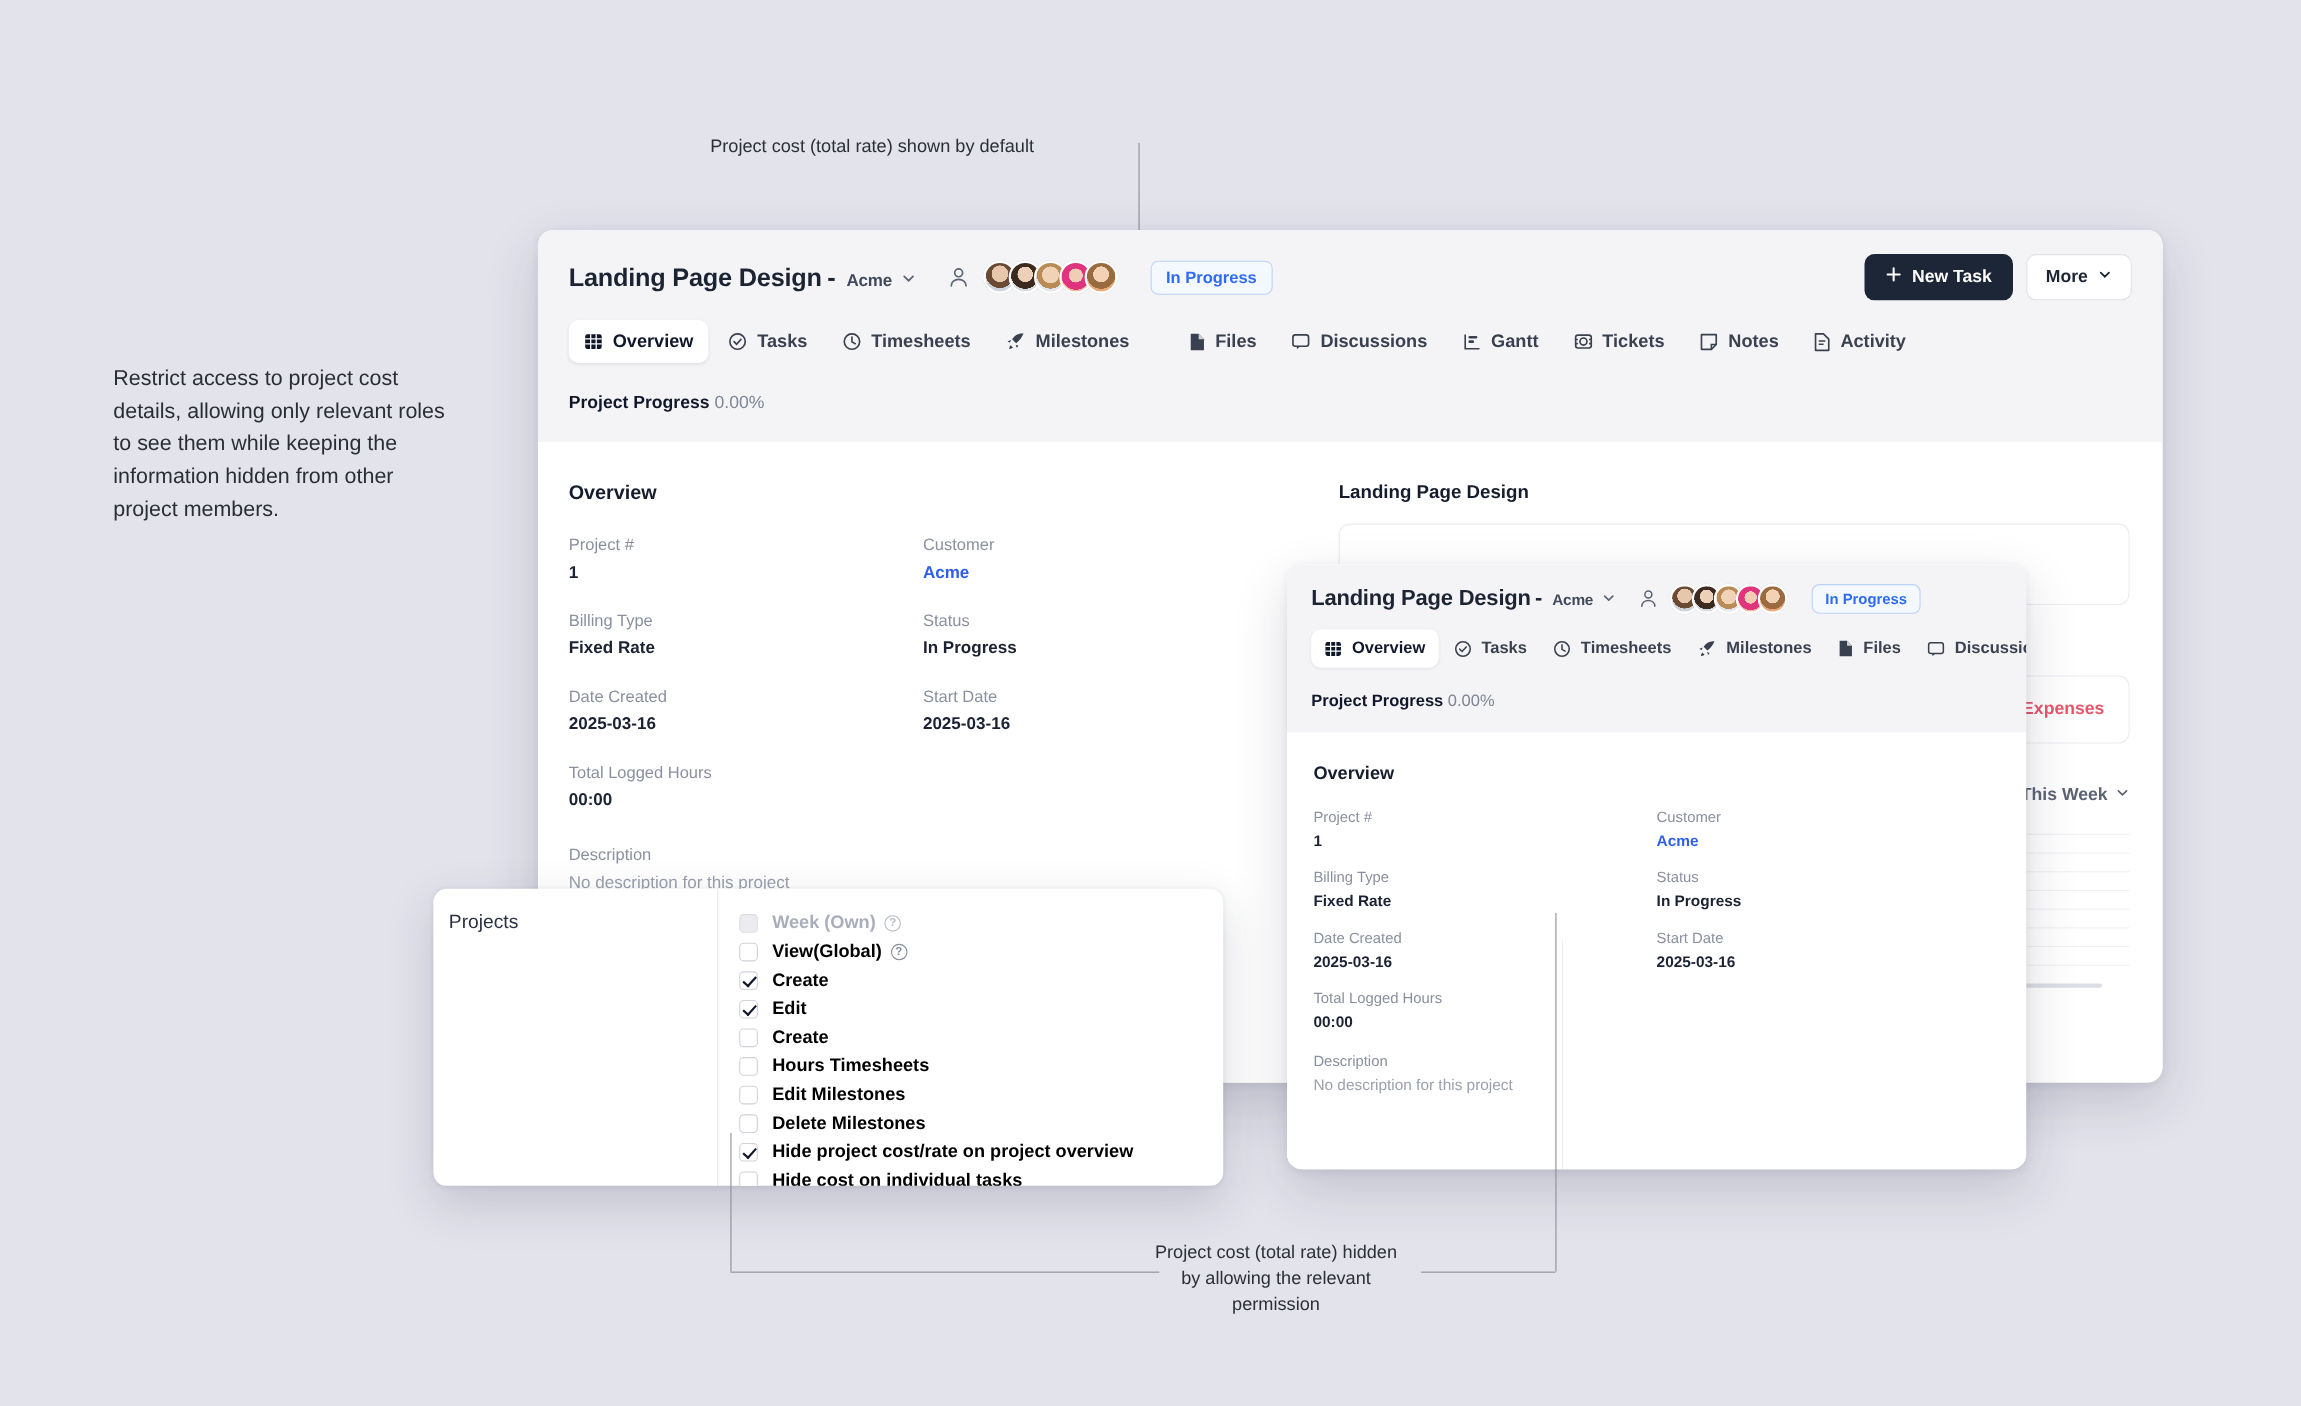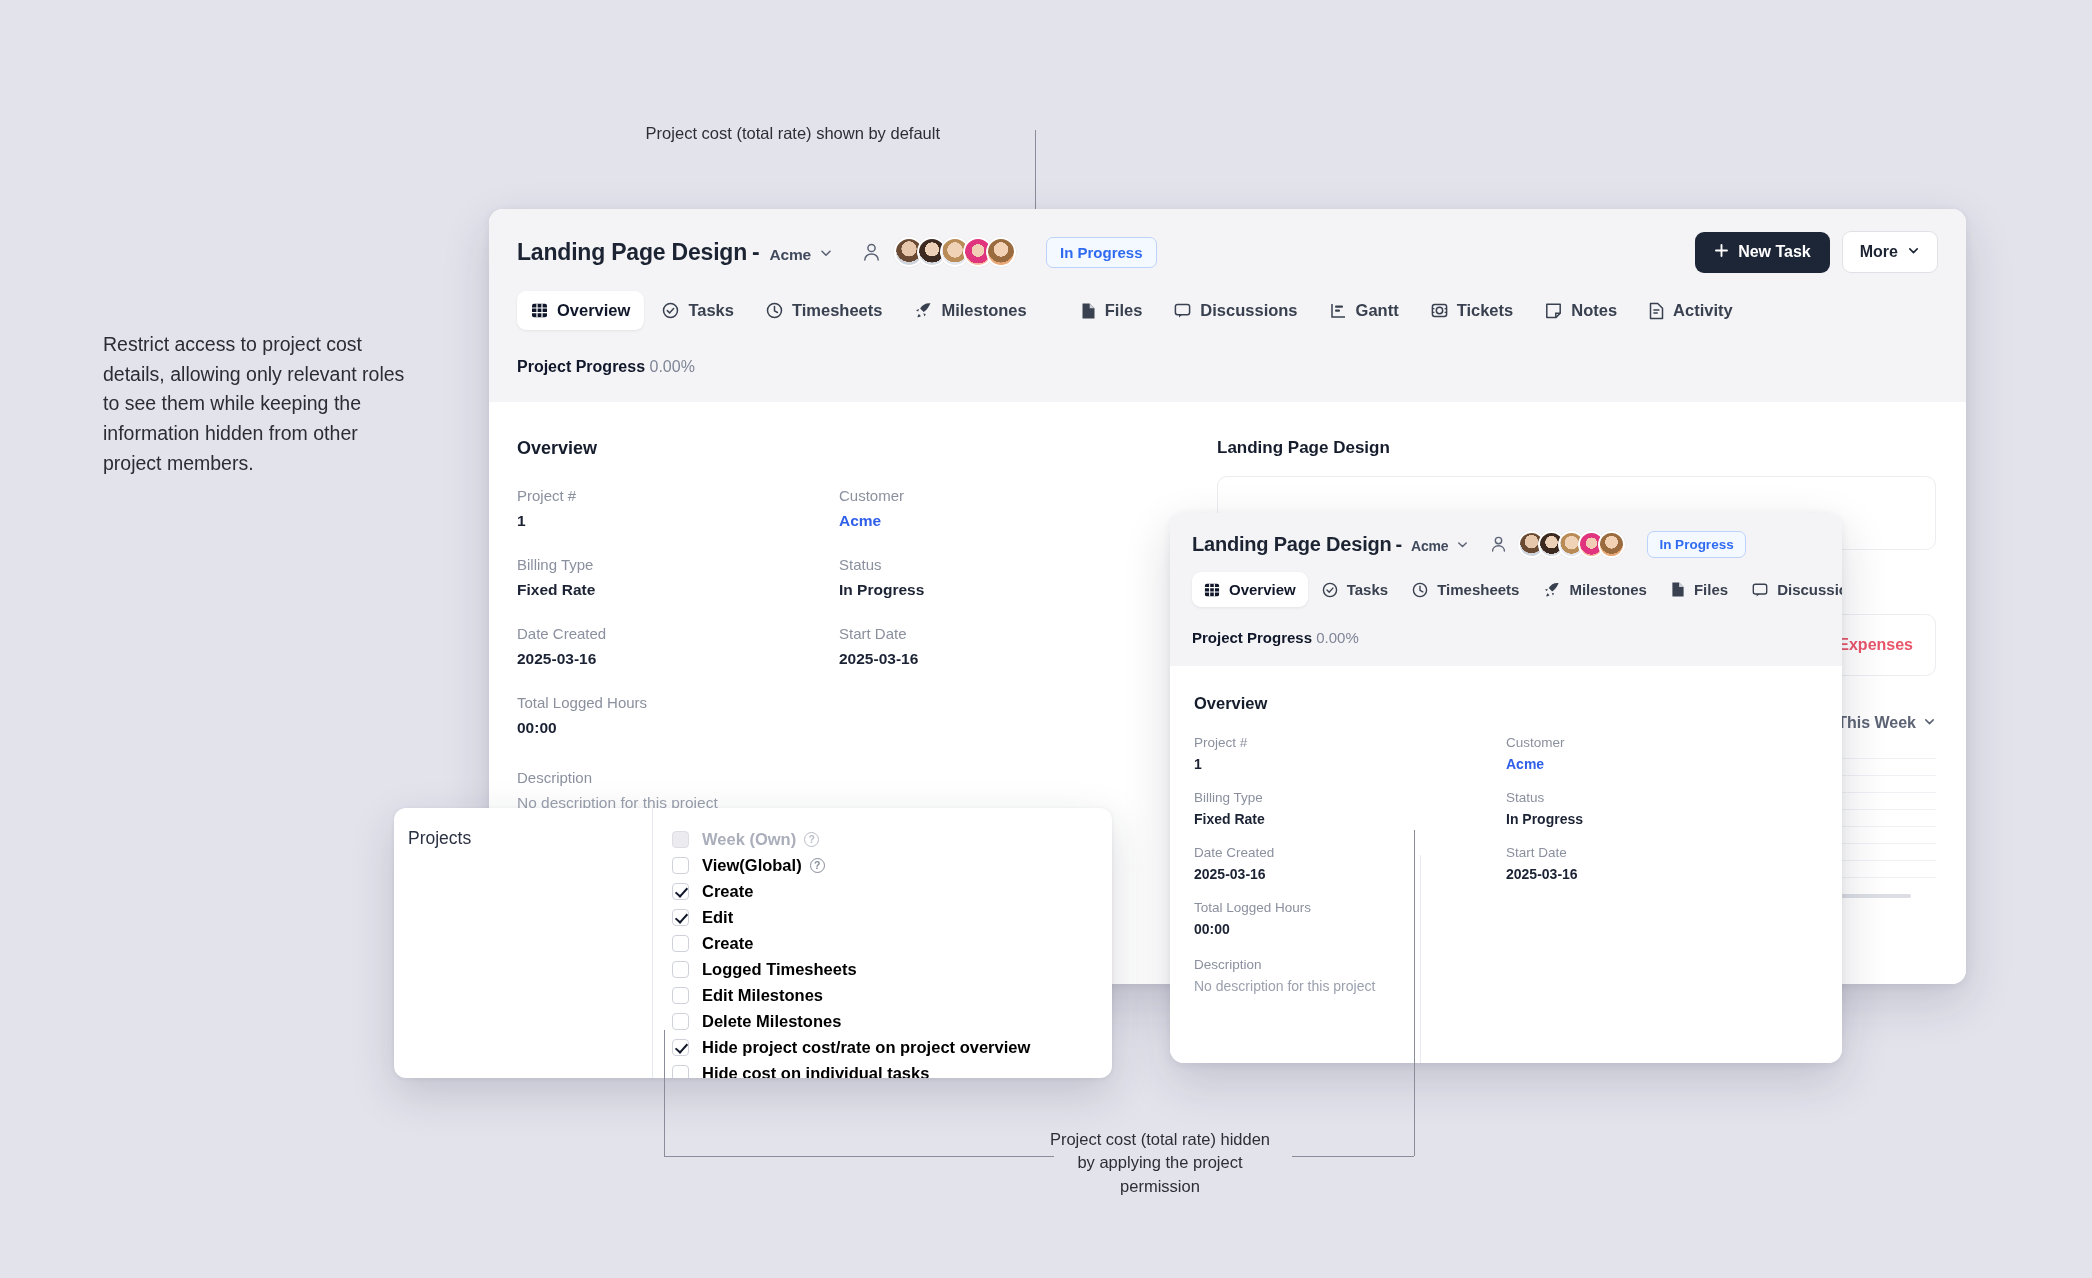--- a/index.html
+++ b/index.html
@@ -529,21 +529,21 @@
       <div class="perm-row">
         <span class="cb checked"></span>
         <span class="perm-text">Edit</span>
       </div>
       <div class="perm-row">
         <span class="cb"></span>
         <span class="perm-text">Create</span>
       </div>
       <div class="perm-row">
         <span class="cb"></span>
-        <span class="perm-text">Logged Timesheets</span>
+        <span class="perm-text">Hours Timesheets</span>
       </div>
       <div class="perm-row">
         <span class="cb"></span>
         <span class="perm-text">Edit Milestones</span>
       </div>
       <div class="perm-row">
         <span class="cb"></span>
         <span class="perm-text">Delete Milestones</span>
       </div>
       <div class="perm-row">
@@ -553,18 +553,18 @@
       <div class="perm-row">
         <span class="cb"></span>
         <span class="perm-text">Hide cost on individual tasks</span>
       </div>
     </div>
   </div>
 
   <div class="leader v" style="left:664px; top:1030px; height:126px;"></div>
   <div class="leader h" style="left:664px; top:1156px; width:390px;"></div>
 
-  <div class="callout center" style="left:1040px; top:1128px; width:240px;">Project cost (total rate) hidden by applying the project permission</div>
+  <div class="callout center" style="left:1040px; top:1128px; width:240px;">Project cost (total rate) hidden by allowing the relevant permission</div>
 
   <div class="leader h" style="left:1292px; top:1156px; width:122px;"></div>
   <div class="leader v" style="left:1414px; top:830px; height:326px;"></div>
 
 </div>
 
 </body></html>

